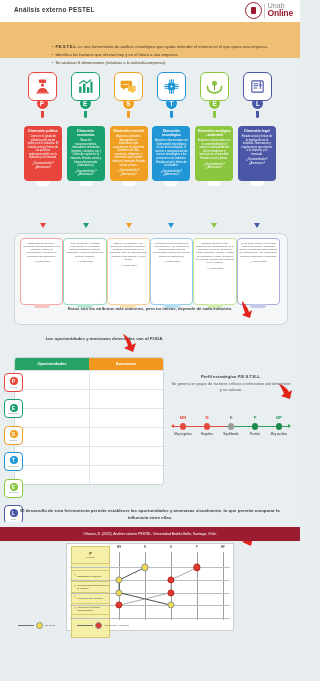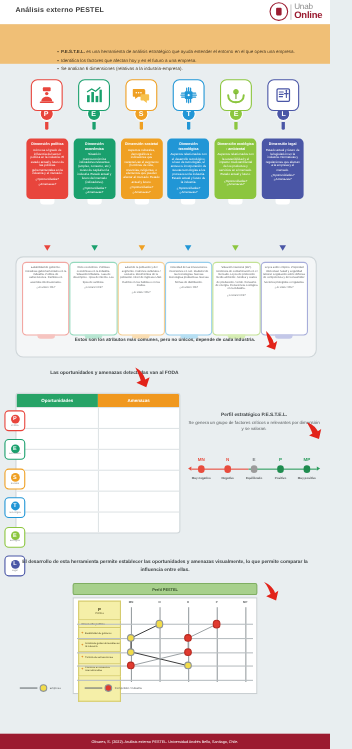--- a/index.html
+++ b/index.html
@@ -3,21 +3,21 @@
 <meta charset="utf-8">
 <style>
   html,body{margin:0;padding:0;}
   body{
     width:300px;height:681px;overflow:hidden;
     background:#e8eef0;
     font-family:"Liberation Sans",sans-serif;
     color:#3a3a3a;
     -webkit-font-smoothing:antialiased;
   }
-  .page{position:relative;width:300px;height:681px;background:#e9eef0;}
+  .page{position:relative;width:300px;height:541px;background:#e9eef0;}
 
   
   .hdr-white{position:absolute;left:0;top:0;width:300px;height:22px;background:#ffffff;}
   .hdr-title{position:absolute;left:14px;top:6px;font-size:6.4px;font-weight:bold;letter-spacing:.2px;color:#3b3b3b;}
   .logo{position:absolute;right:7px;top:2px;display:flex;align-items:center;gap:2px;}
   .logo-seal{width:15px;height:15px;border-radius:50%;border:1.1px solid #9b1b30;display:flex;align-items:center;justify-content:center;background:#fff;}
   .logo-seal i{display:block;width:5px;height:7px;background:#9b1b30;border-radius:1px;}
   .logo-bar{width:1px;height:14px;background:#c9c9c9;}
   .logo-words{line-height:.92;}
   .logo-words .w1{font-size:7.4px;color:#8d8d8d;letter-spacing:-.2px;}

